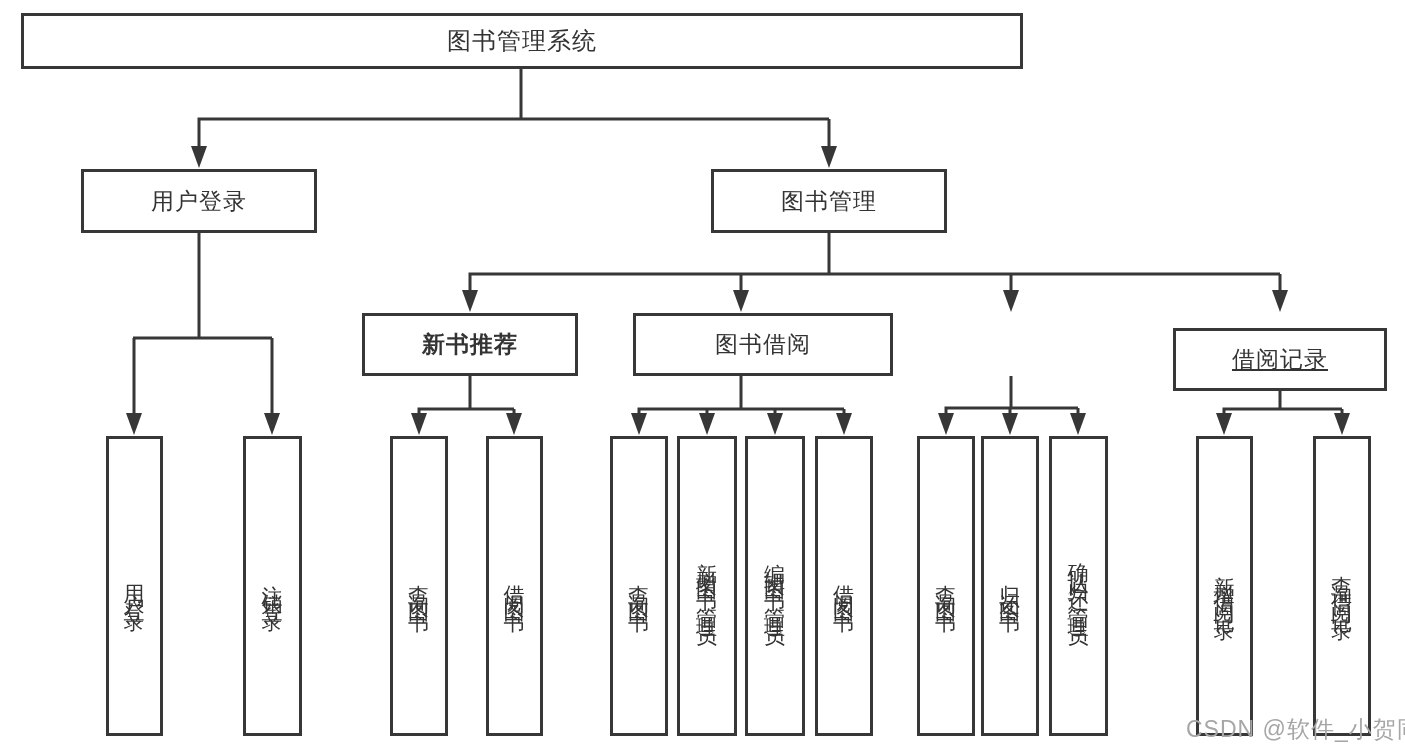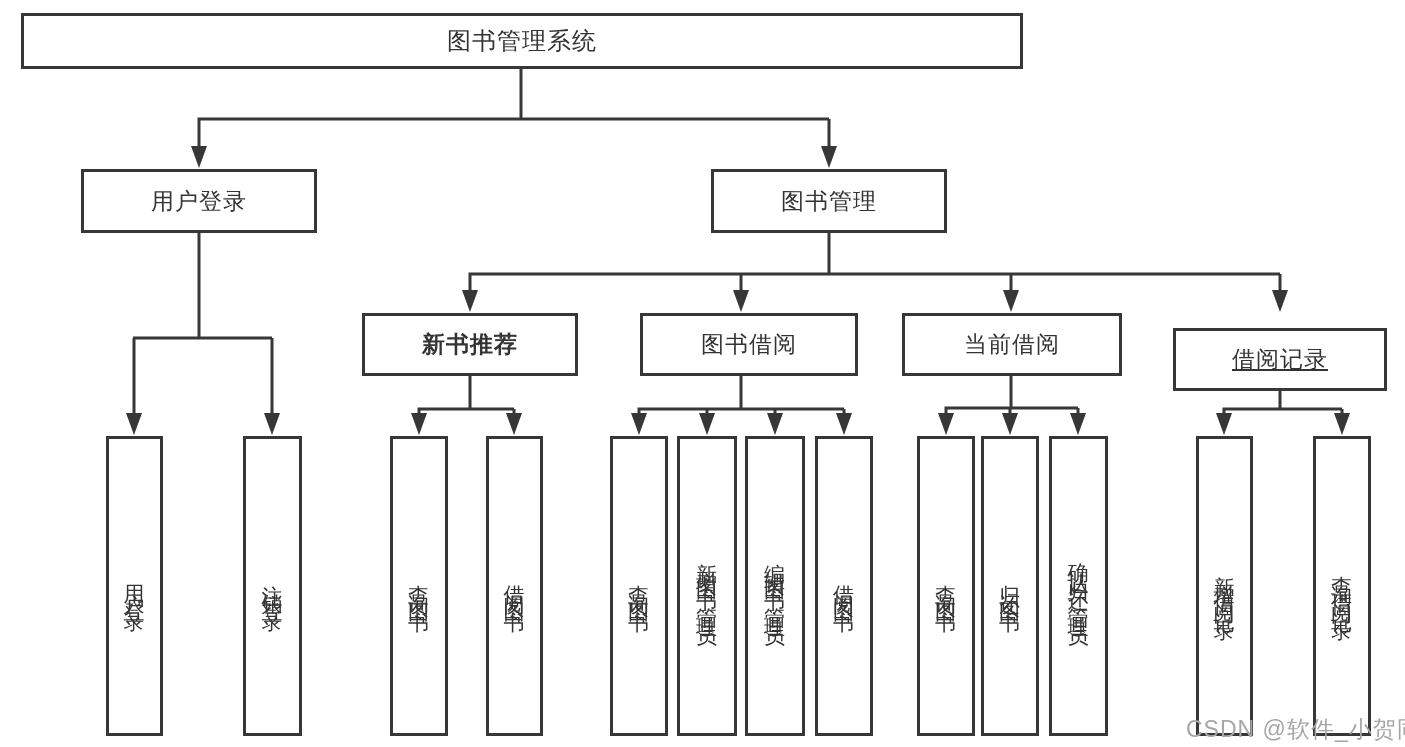--- a/index.html
+++ b/index.html
@@ -118,25 +118,22 @@
   <div class="node hnode" style="left:81px; top:169px; width:236px; height:64px;">
     <span>用户登录</span>
   </div>
   <div class="node hnode" style="left:711px; top:169px; width:236px; height:64px;">
     <span>图书管理</span>
   </div>
 
   <div class="node hnode" style="left:362px; top:313px; width:216px; height:63px;font-weight:bold;">
     <span>新书推荐</span>
   </div>
-  <div class="node hnode" style="left:633px; top:313px; width:218px; height:63px;margin-left:7px;">
+  <div class="node hnode" style="left:633px; top:313px; width:260px; height:63px;">
     <span>图书借阅</span>
-  </div>
-  <div class="node hnode" style="left:902px; top:313px; width:220px; height:63px;">
-    <span>当前借阅</span>
   </div>
   <div class="node hnode" style="left:1173px; top:328px; width:214px; height:63px;text-decoration:underline;">
     <span>借阅记录</span>
   </div>
 
   <div class="node vnode" style="left:106px; width:57px;">
     <span class="vtext">用户登录</span>
   </div>
   <div class="node vnode" style="left:243px; width:59px;">
     <span class="vtext">注销登录</span>

